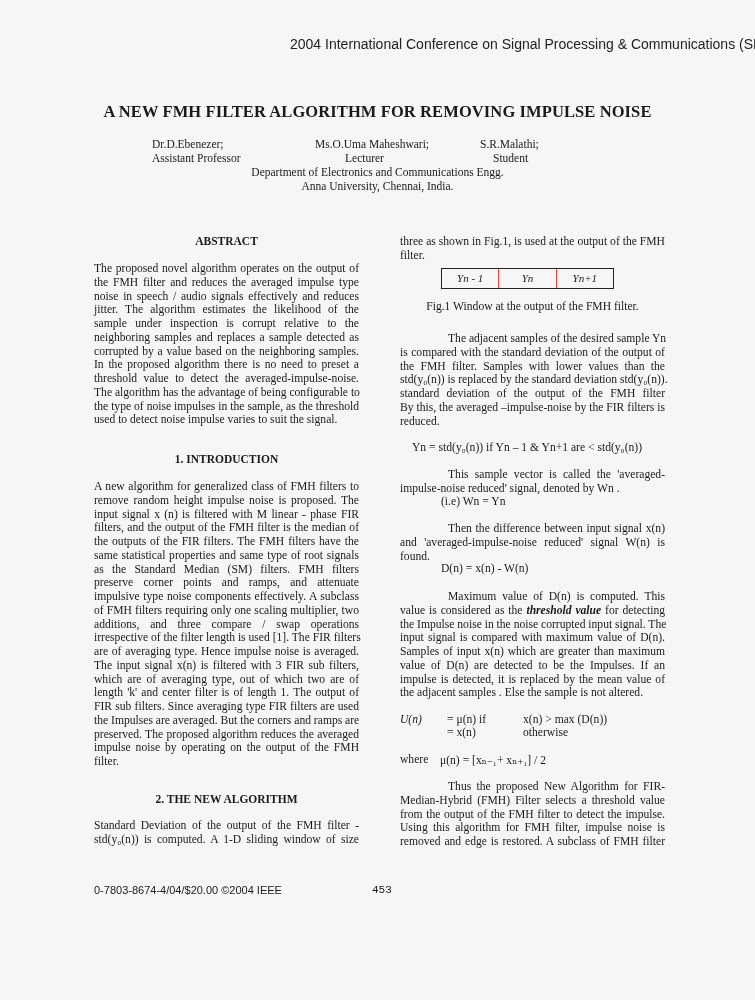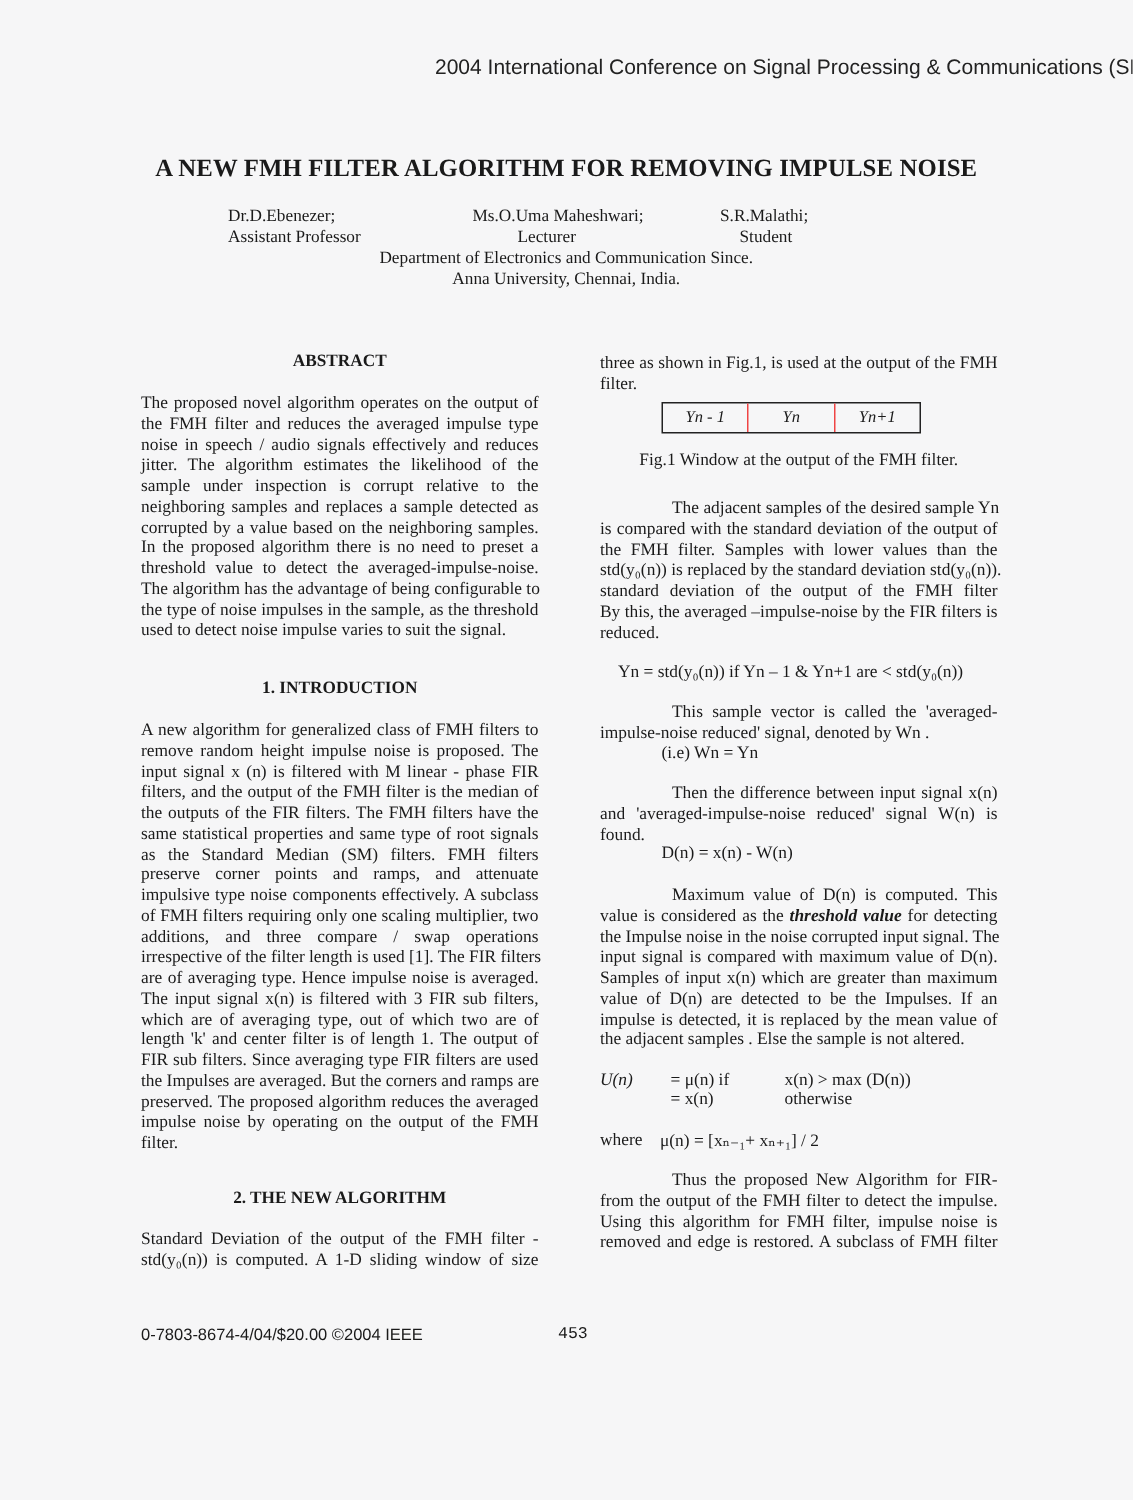--- a/index.html
+++ b/index.html
@@ -47,21 +47,21 @@
 <div class="abs conf-header">2004 International Conference on Signal Processing &amp; Communications (SPCOM)</div>
 
 <div class="abs title">A NEW FMH FILTER ALGORITHM FOR REMOVING IMPULSE NOISE</div>
 
 <div class="abs author" style="left:152px; top:138px;">Dr.D.Ebenezer;</div>
 <div class="abs author" style="left:152px; top:152px;">Assistant Professor</div>
 <div class="abs author" style="left:315px; top:138px;">Ms.O.Uma Maheshwari;</div>
 <div class="abs author" style="left:345px; top:152px;">Lecturer</div>
 <div class="abs author" style="left:480px; top:138px;">S.R.Malathi;</div>
 <div class="abs author" style="left:493px; top:152px;">Student</div>
-<div class="abs author" style="left:0; width:755px; text-align:center; top:166px;">Department of Electronics and Communication Since.</div>
+<div class="abs author" style="left:0; width:755px; text-align:center; top:166px;">Department of Electronics and Communications Engg.</div>
 <div class="abs author" style="left:0; width:755px; text-align:center; top:180px;">Anna University, Chennai, India.</div>
 
 <div class="abs sec-head" style="left:94px; width:265px; top:235px;">ABSTRACT</div>
 <div class="col left-col" style="top:262px;">
   <span class="ln">The proposed novel algorithm operates on the output of</span>
   <span class="ln">the FMH filter and reduces the averaged impulse type</span>
   <span class="ln">noise in speech / audio signals effectively and reduces</span>
   <span class="ln">jitter. The algorithm estimates the likelihood of the</span>
   <span class="ln">sample under inspection is corrupt relative to the</span>
   <span class="ln">neighboring samples and replaces a sample detected as</span>
@@ -156,19 +156,20 @@
 <div class="abs eq" style="left:447px; top:713px;">= μ(n)  if</div>
 <div class="abs eq" style="left:523px; top:713px;">x(n) &gt; max (D(n))</div>
 <div class="abs eq" style="left:447px; top:726px;">= x(n)</div>
 <div class="abs eq" style="left:523px; top:726px;">otherwise</div>
 
 <div class="abs eq" style="left:400px; top:753px;">where</div>
 <div class="abs eq" style="left:440px; top:753px;">μ(n) = [xₙ₋₁+ xₙ₊₁] / 2</div>
 
 <div class="col right-col" style="top:780px;">
   <span class="ln indent">Thus the proposed New Algorithm for FIR-</span>
+  <span class="ln">Median-Hybrid  (FMH) Filter selects a threshold value</span>
   <span class="ln">from the output of the FMH filter to detect the impulse.</span>
   <span class="ln">Using this algorithm for FMH filter, impulse noise is</span>
   <span class="ln">removed and edge is restored. A subclass of FMH filter</span>
 </div>
 
 <div class="abs footer-left">0-7803-8674-4/04/$20.00 ©2004 IEEE</div>
 <div class="abs page-num">453</div>
 
 </body></html>

